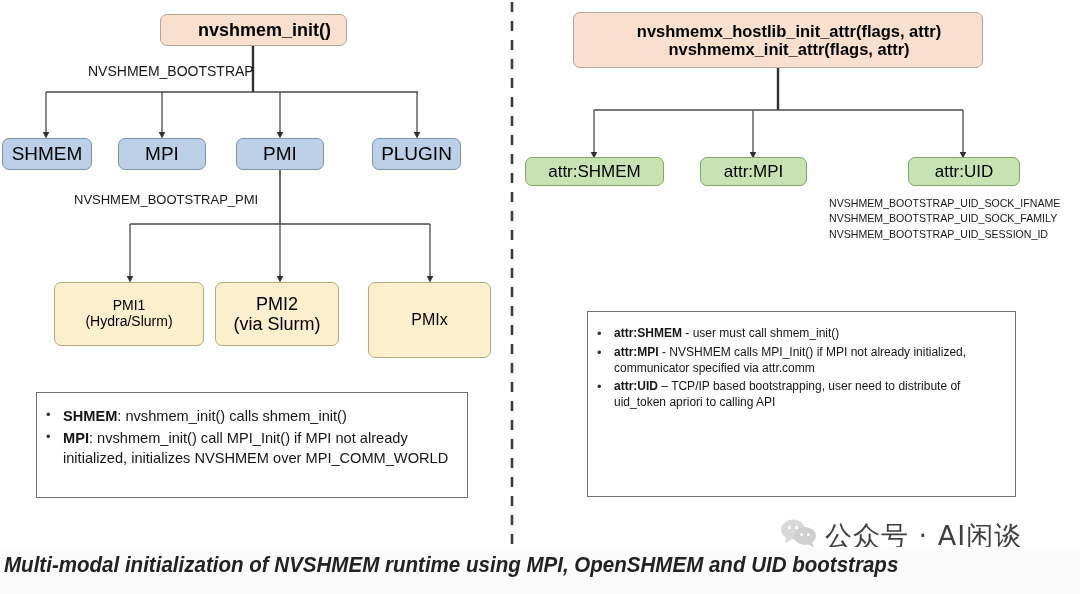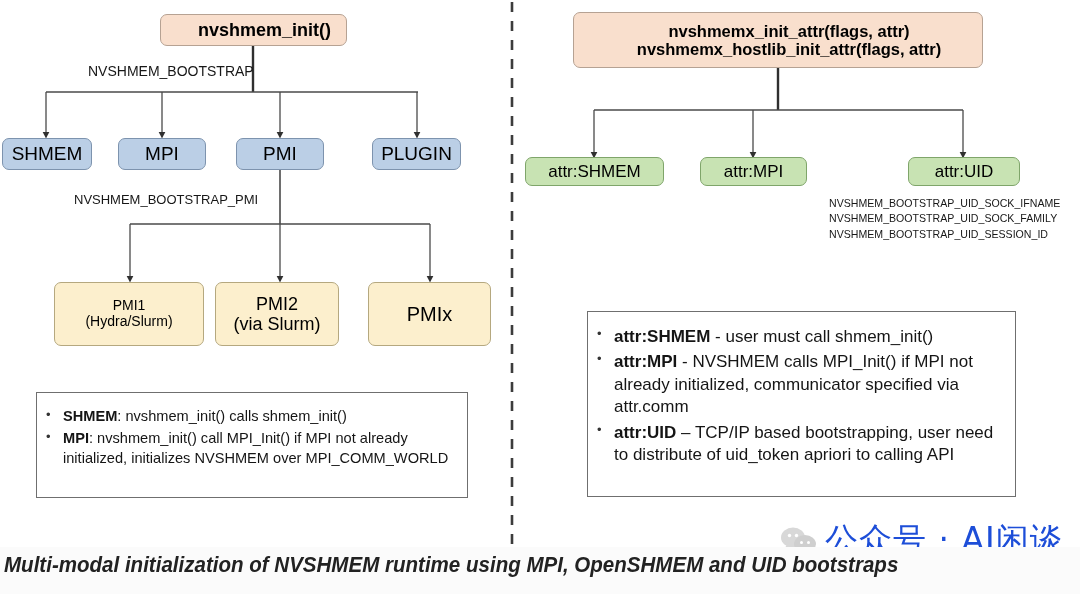--- a/index.html
+++ b/index.html
@@ -75,23 +75,23 @@
     font-style:italic;font-weight:600;
     font-size:21.5px;
     font-family:"Liberation Sans Narrow","Liberation Sans",sans-serif;
     transform:scaleX(.955);transform-origin:left center;
     color:#222;white-space:nowrap;
   }
 
   
   #watermark{
     position:absolute;left:780px;top:518px;
-    display:flex;align-items:center;gap:7px;
-    color:#1d4ed8;
-    font-size:33px;
+    display:flex;align-items:flex-start;gap:7px;
+    color:#404040;
+    font-size:27px;
     letter-spacing:1px;
     user-select:none;
   }
   #watermark .wm-icon{display:block;}
   #watermark .wm-text{font-family:"DejaVu Sans","Liberation Sans",sans-serif;}
 </style>
 </head>
 <body>
 
 <div id="canvas">
@@ -151,58 +151,58 @@
   <div class="label" style="left:74px;top:192px;font-size:13px;">NVSHMEM_BOOTSTRAP_PMI</div>
 
   <div class="node cream" style="left:54px;top:282px;width:150px;height:64px;font-size:14px;flex-direction:column;">
     <span class="txt">PMI1</span>
     <span class="txt">(Hydra/Slurm)</span>
   </div>
   <div class="node cream" style="left:215px;top:282px;width:124px;height:64px;font-size:18px;flex-direction:column;text-align:center;">
     <span class="txt">PMI2</span>
     <span class="txt">(via Slurm)</span>
   </div>
-  <div class="node cream" style="left:368px;top:282px;width:123px;height:64px;font-size:20px;">
+  <div class="node cream" style="left:368px;top:282px;width:123px;height:76px;font-size:16px;">
     <span class="txt">PMIx</span>
   </div>
 
   <div class="notebox" style="left:36px;top:392px;width:432px;height:106px;">
     <ul style="padding:14px 10px 0 0;font-size:14.6px;">
       <li>
         <span class="bold">SHMEM</span><span>: nvshmem_init() calls shmem_init()</span>
       </li>
       <li>
         <span class="bold">MPI</span><span>: nvshmem_init() call MPI_Init() if MPI not already initialized, initializes NVSHMEM over MPI_COMM_WORLD</span>
       </li>
     </ul>
   </div>
 
   <div class="node peach" style="left:573px;top:12px;width:410px;height:56px;font-size:16.5px;flex-direction:column;">
+    <span class="txt bold">nvshmemx_hostlib_init_attr(flags, attr)</span>
     <span class="txt bold">nvshmemx_init_attr(flags, attr)</span>
-    <span class="txt bold">nvshmemx_hostlib_init_attr(flags, attr)</span>
   </div>
 
   <div class="node green" style="left:525px;top:157px;width:139px;height:29px;font-size:17px;">
     <span class="txt">attr:SHMEM</span>
   </div>
   <div class="node green" style="left:700px;top:157px;width:107px;height:29px;font-size:17px;">
     <span class="txt">attr:MPI</span>
   </div>
   <div class="node green" style="left:908px;top:157px;width:112px;height:29px;font-size:17px;">
     <span class="txt">attr:UID</span>
   </div>
 
   <div class="label" style="left:829px;top:196px;font-size:10.6px;line-height:1.45;">
     <div>NVSHMEM_BOOTSTRAP_UID_SOCK_IFNAME</div>
     <div>NVSHMEM_BOOTSTRAP_UID_SOCK_FAMILY</div>
     <div>NVSHMEM_BOOTSTRAP_UID_SESSION_ID</div>
   </div>
 
   <div class="notebox" style="left:587px;top:311px;width:429px;height:186px;">
-    <ul style="padding:14px 12px 0 0;font-size:17px;">
+    <ul style="padding:14px 12px 0 0;font-size:12px;">
       <li>
         <span class="bold">attr:SHMEM</span><span> - user must call shmem_init()</span>
       </li>
       <li>
         <span class="bold">attr:MPI</span><span> -  NVSHMEM calls MPI_Init() if MPI not already initialized, communicator specified via attr.comm</span>
       </li>
       <li>
         <span class="bold">attr:UID</span><span> – TCP/IP based bootstrapping, user need to distribute of uid_token apriori to calling API</span>
       </li>
     </ul>

